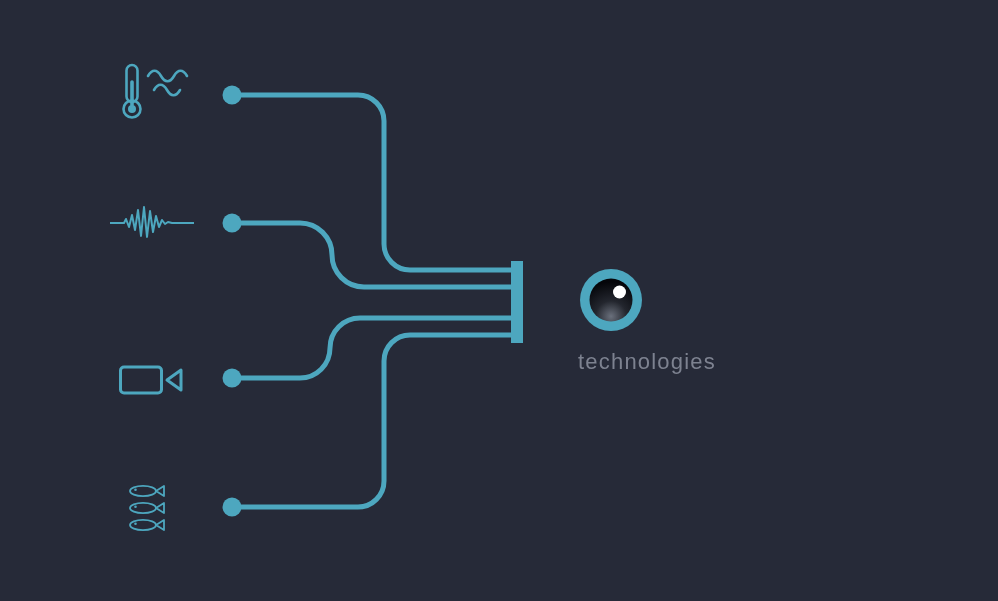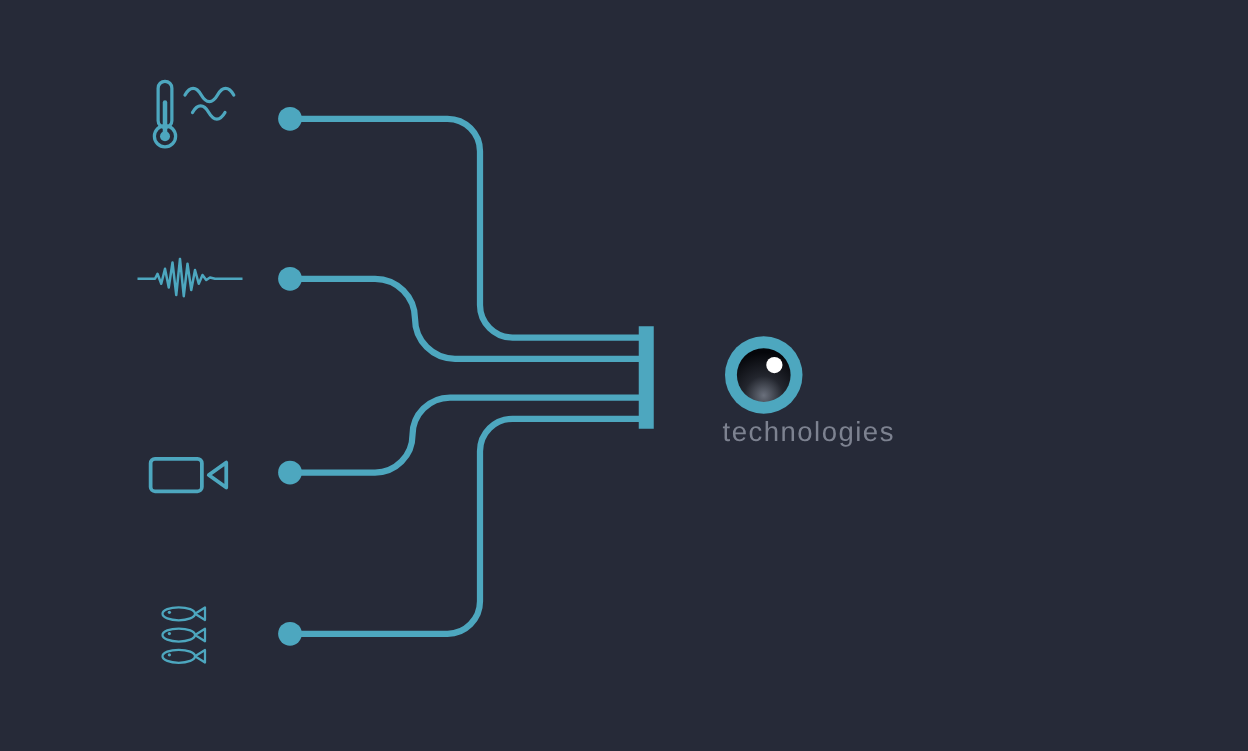--- a/index.html
+++ b/index.html
@@ -37,21 +37,21 @@
     margin-left:2px;
     position:relative;top:-3px;
     line-height:66px;
     white-space:nowrap;
   }
   .subtitle{
     text-align:right;
     font-size:22px;
     letter-spacing:1.2px;
     color:var(--subtitle);
-    margin-top:0px;
+    margin-top:16px;
     padding-right:2px;
     white-space:nowrap;
   }
 </style>
 </head>
 <body>
 
 <div class="stage">
 
   <svg class="wires" width="998" height="601" viewBox="0 0 998 601" fill="none">

